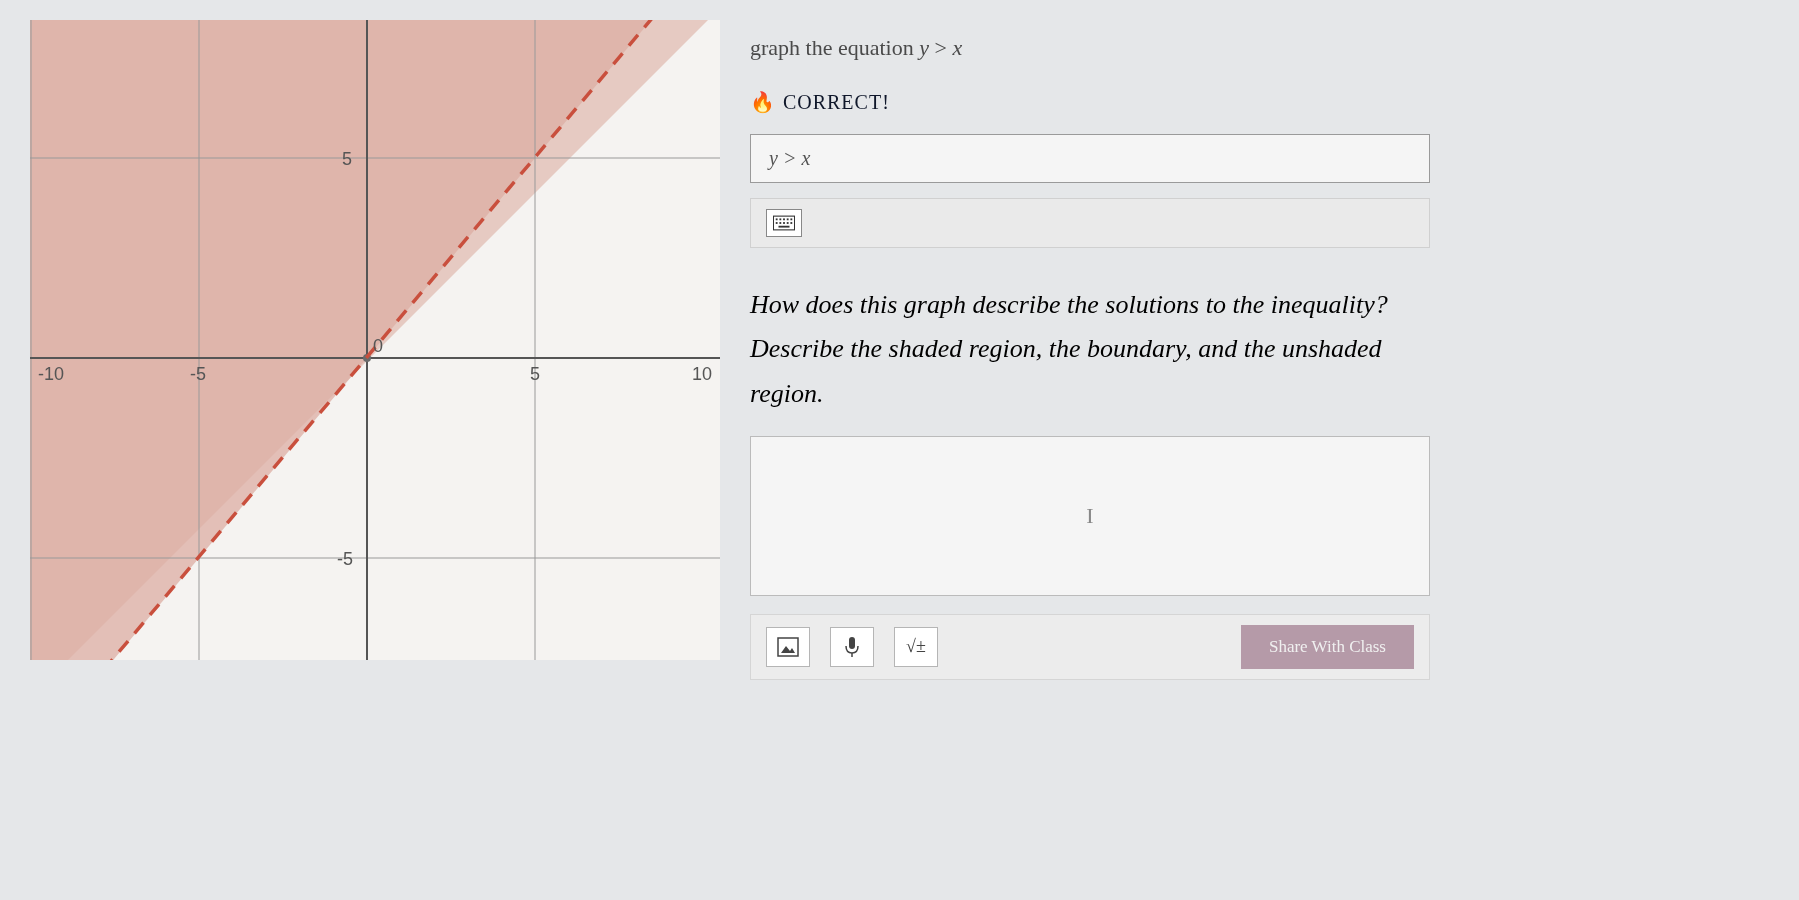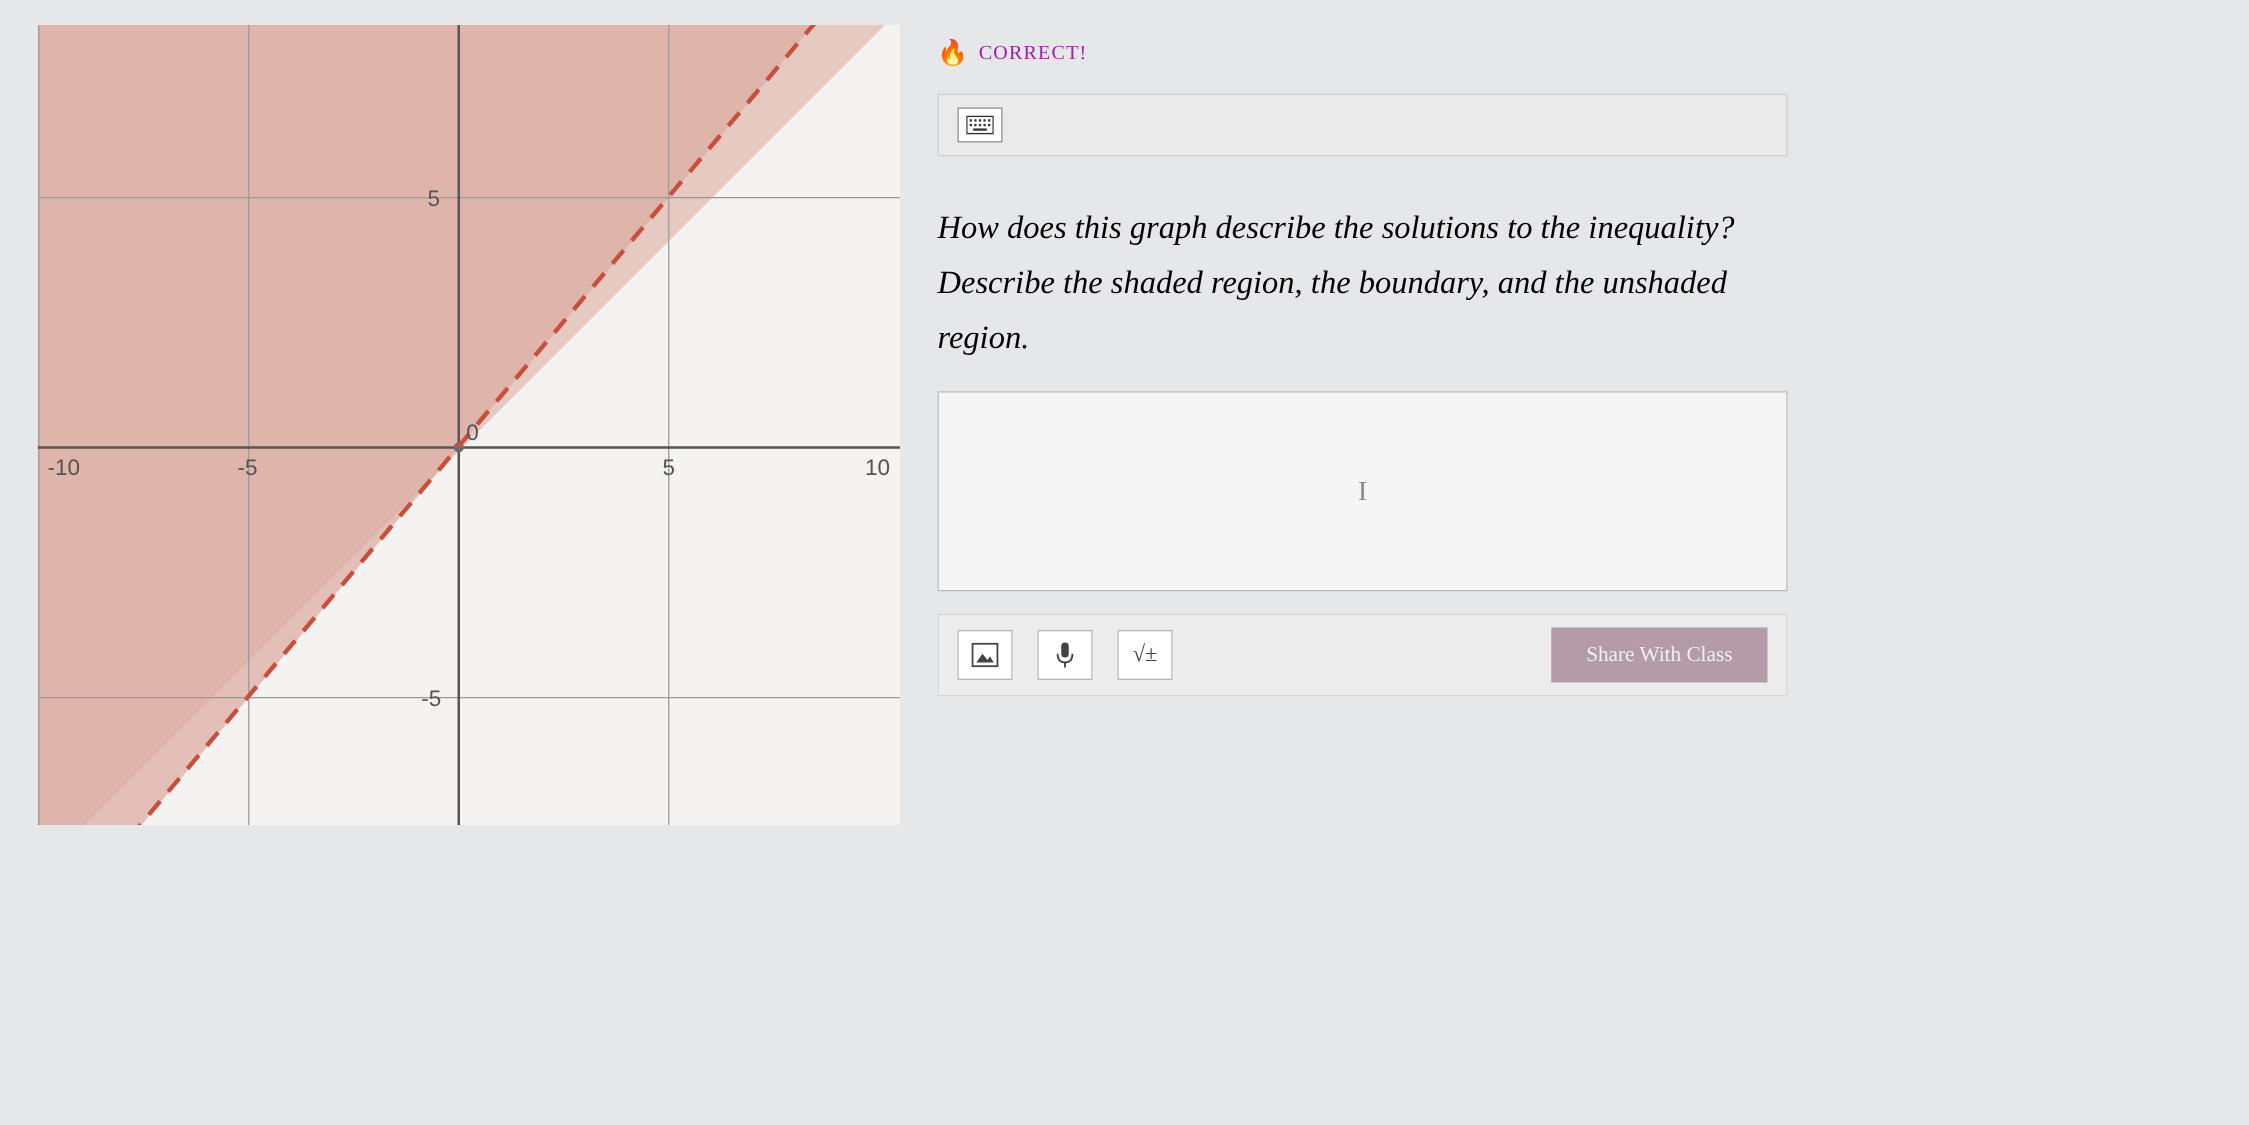--- a/index.html
+++ b/index.html
@@ -40,23 +40,23 @@
     }
     .math-i { font-style: italic; }
     .correct-row {
       display: flex;
       align-items: center;
       gap: 8px;
       margin-bottom: 20px;
     }
     .fire-icon { font-size: 20px; }
     .correct-label {
-      font-size: 16px;
+      font-size: 20px;
       letter-spacing: 1px;
-      color: #a21caf;
+      color: #0f172a;
     }
     .answer-box {
       border: 1px solid #9a9a9a;
       background: #f5f5f5;
       padding: 12px 18px;
       font-size: 20px;
       font-style: italic;
       color: #555;
       margin-bottom: 15px;
     }
@@ -176,26 +176,32 @@
         <text x="343" y="332" class="axis-label">0</text>
         <text x="500" y="360" class="axis-label">5</text>
         <text x="662" y="360" class="axis-label">10</text>
         <text x="312" y="145" class="axis-label">5</text>
         <text x="307" y="545" class="axis-label">-5</text>
       </g>
     </svg>
   </div>
 
   <div class="right-panel">
+    <div class="prompt-text">
+      <span>graph the equation </span><span class="math-i">y</span><span> &gt; </span><span class="math-i">x</span>
+    </div>
 
     <div class="correct-row">
       <span class="fire-icon">🔥</span>
       <span class="correct-label">CORRECT!</span>
     </div>
 
+    <div class="answer-box">
+      <span class="math-i">y</span><span> &gt; </span><span class="math-i">x</span>
+    </div>
 
     <div class="toolbar-row">
       <div class="keyboard-btn">
         <svg viewBox="0 0 24 16">
           <rect x="0.5" y="0.5" width="23" height="15" fill="none" stroke="#333" stroke-width="1.2"></rect>
           <rect x="3" y="3" width="2" height="2" fill="#333"></rect>
             <rect x="7" y="3" width="2" height="2" fill="#333"></rect>
             <rect x="11" y="3" width="2" height="2" fill="#333"></rect>
             <rect x="15" y="3" width="2" height="2" fill="#333"></rect>
             <rect x="19" y="3" width="2" height="2" fill="#333"></rect>

